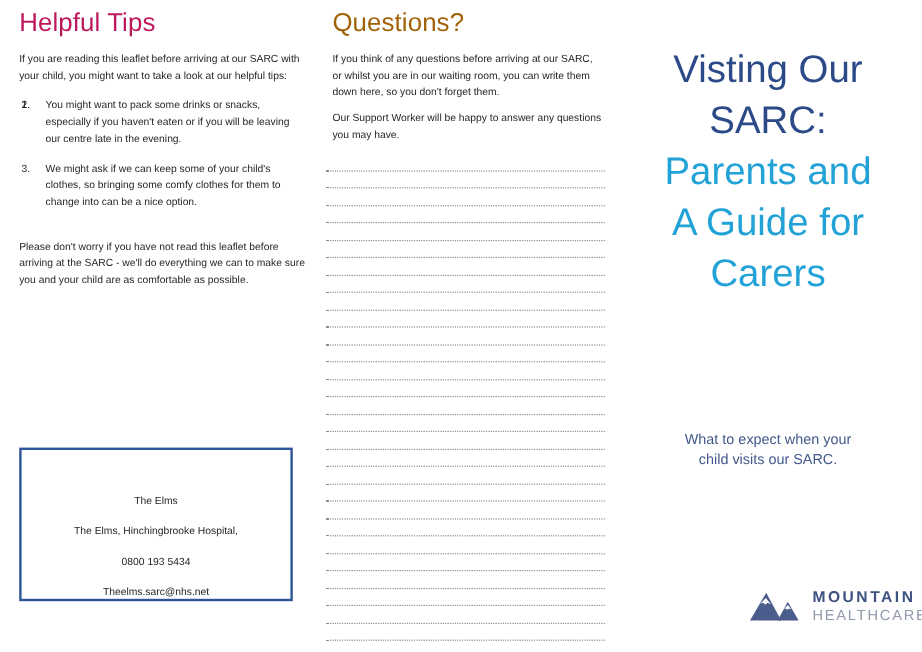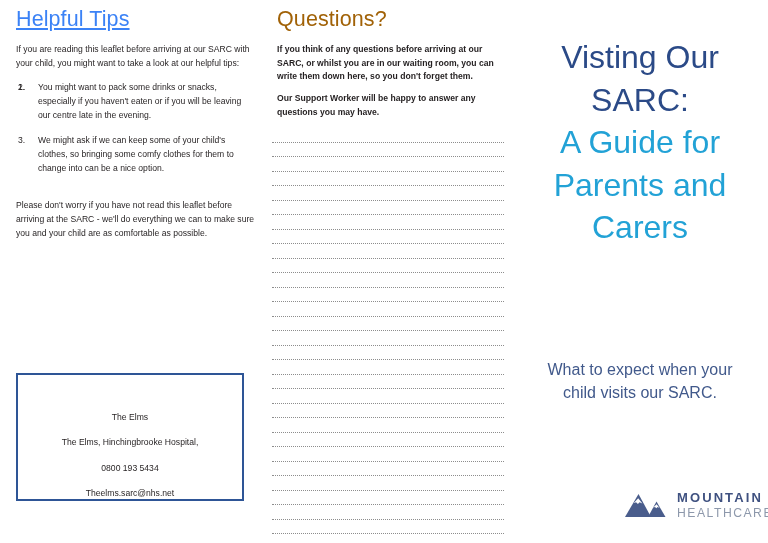--- a/index.html
+++ b/index.html
@@ -29,30 +29,30 @@
     top: 8px;
     width: 240px;
   }
   .heading {
     font-size: 21.5px;
     font-weight: 400;
     letter-spacing: 0.1px;
     line-height: 1.1;
     margin: 0 0 11px 0;
   }
-  .heading.slate { color: #3b82f6; text-decoration: underline; }
+  .heading.slate { color: #be185d; }
   .heading.cyan  { color: #a16207; }
 
   .para {
     font-size: 8.6px;
     line-height: 1.62;
     margin: 0 0 10px 0;
     color: #231f20;
   }
-  .para.tight { margin-bottom: 8px; font-weight: bold; }
+  .para.tight { margin-bottom: 8px; }
 
   ol.tips {
     margin: 2px 0 0 0;
     padding: 0;
     list-style: none;
   }
   ol.tips li {
     position: relative;
     font-size: 8.6px;
     line-height: 1.62;
@@ -132,21 +132,21 @@
   }
   .title-line.dark { color: #2b4a87; }
   .title-line.light { color: #22a2d6; }
 
   .subtitle {
     position: absolute;
     left: 0;
     top: 358px;
     width: 256px;
     text-align: center;
-    font-size: 16px;
+    font-size: 12px;
     line-height: 1.45;
     color: #41598b;
   }
 
   
   .logo {
     position: absolute;
     left: 624px;
     top: 490px;
     display: flex;
@@ -246,22 +246,22 @@
       <div class="ruled-line"></div>
       <div class="ruled-line"></div>
       <div class="ruled-line"></div>
       <div class="ruled-line"></div>
     </div>
 
   <div class="col-title">
     <div class="title-block">
       <div class="title-line dark">Visting Our</div>
       <div class="title-line dark">SARC:</div>
+      <div class="title-line light">Parents and</div>
       <div class="title-line light">A Guide for</div>
-      <div class="title-line light">Parents and</div>
       <div class="title-line light">Carers</div>
     </div>
 
     <div class="subtitle">
       <div>What to expect when your</div>
       <div>child visits our SARC.</div>
     </div>
   </div>
 
   <div class="logo">

